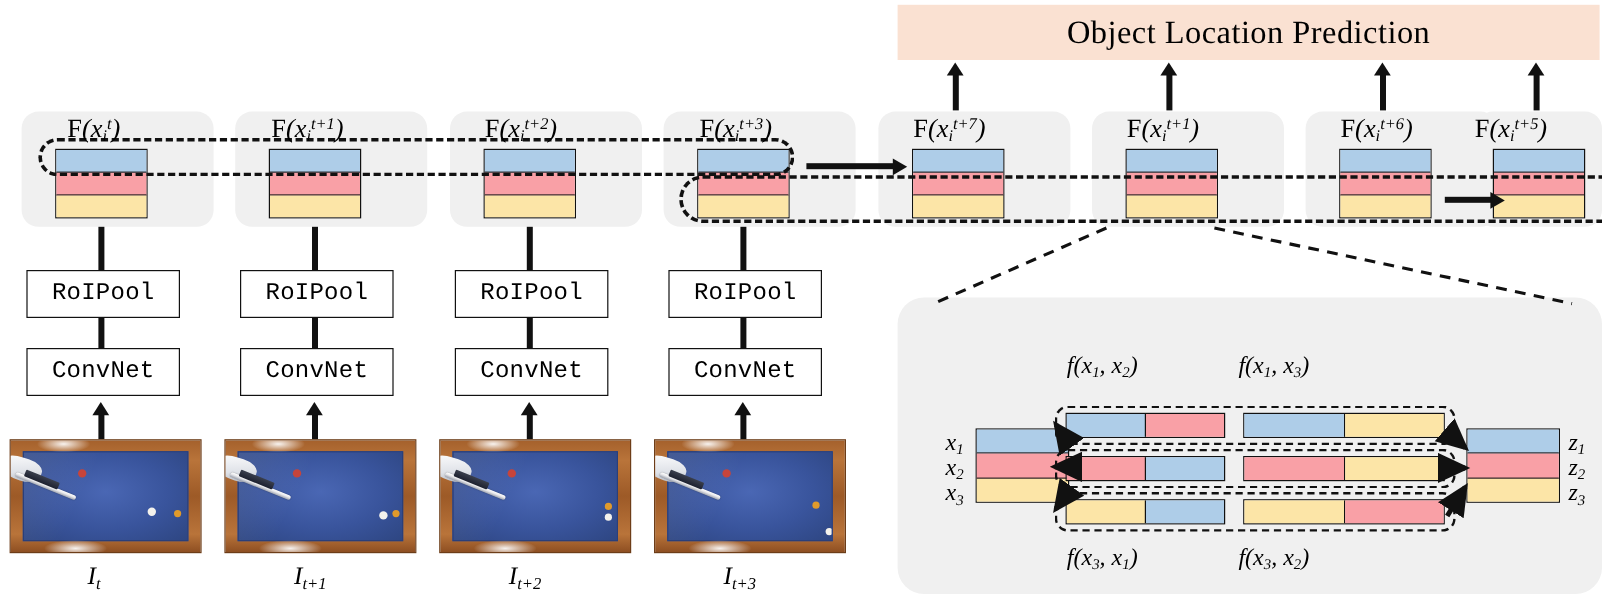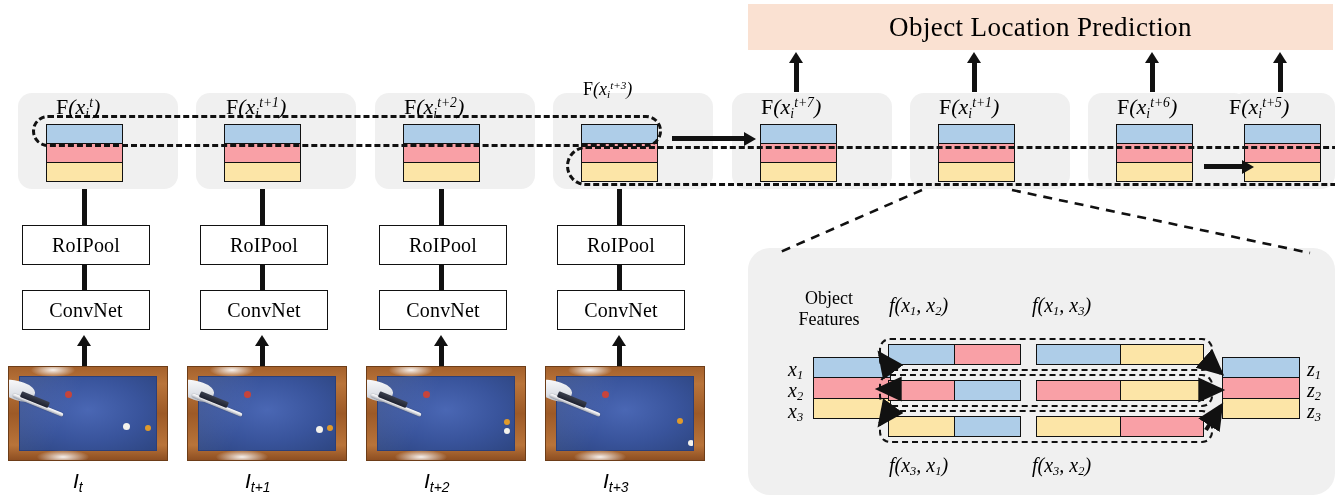--- a/index.html
+++ b/index.html
@@ -43,21 +43,21 @@
   .mlabel sub { font-size:0.62em; font-style:italic; vertical-align:-0.28em; }
   .mlabel sup { font-size:0.62em; font-style:italic; vertical-align:0.50em; }
   .mlabel .up { font-style:normal; }
 
   
   .pbox {
     position:absolute;
     border:1.8px solid #111;
     background:#fff;
     display:flex; align-items:center; justify-content:center;
-    font-family:Liberation Serif, serif;
+    font-family:Liberation Mono, monospace;
     font-size:20px;
     letter-spacing:0.2px;
     line-height:1;
   }
 
   
   .vline { position:absolute; background:#111; }
 
   
   .arrow-up-head {
@@ -123,21 +123,21 @@
   .cue-hand {
     position:absolute;
     background:linear-gradient(160deg,#ffffff 0%,#dfe2e8 60%,#aab0bc 100%);
     border-radius:50% 40% 45% 55%;
     transform-origin:center;
   }
 
   
   .caption {
     position:absolute;
-    font-family:Liberation Sans, sans-serif;
+    font-family:Liberation Serif, serif;
     font-style:italic;
     font-size:21px;
     white-space:nowrap;
     line-height:1;
   }
   .caption sub { font-size:0.66em; vertical-align:-0.3em; font-style:italic; }
 
   
   .imod {
     position:absolute;
@@ -259,21 +259,21 @@
 
   <div class="mlabel" style="left:56px;  top:96px; font-size:22px;">
     <span class="up">F</span>(<span>x</span><sub>i</sub><sup>t</sup>)
   </div>
   <div class="mlabel" style="left:226px; top:96px; font-size:22px;">
     <span class="up">F</span>(<span>x</span><sub>i</sub><sup>t+1</sup>)
   </div>
   <div class="mlabel" style="left:404px; top:96px; font-size:22px;">
     <span class="up">F</span>(<span>x</span><sub>i</sub><sup>t+2</sup>)
   </div>
-  <div class="mlabel" style="left:583px; top:80px; font-size:18px;">
+  <div class="mlabel" style="left:583px; top:96px; font-size:22px;">
     <span class="up">F</span>(<span>x</span><sub>i</sub><sup>t+3</sup>)
   </div>
   <div class="mlabel" style="left:761px; top:96px; font-size:22px;">
     <span class="up">F</span>(<span>x</span><sub>i</sub><sup>t+7</sup>)
   </div>
   <div class="mlabel" style="left:939px; top:96px; font-size:22px;">
     <span class="up">F</span>(<span>x</span><sub>i</sub><sup>t+1</sup>)
   </div>
   <div class="mlabel" style="left:1117px; top:96px; font-size:22px;">
     <span class="up">F</span>(<span>x</span><sub>i</sub><sup>t+6</sup>)
@@ -401,24 +401,20 @@
   </div>
 
   <div class="caption" style="left:73px;  top:470px;">I<sub>t</sub></div>
   <div class="caption" style="left:245px; top:470px;">I<sub>t+1</sub></div>
   <div class="caption" style="left:424px; top:470px;">I<sub>t+2</sub></div>
   <div class="caption" style="left:603px; top:470px;">I<sub>t+3</sub></div>
 
   <div class="imod" style="left:748px; top:248px; width:587px; height:247px;"></div>
 
 
-  <div class="imod-sub" style="left:781px; top:288px; width:96px;">
-    <div>Object</div>
-    <div>Features</div>
-  </div>
 
   <div class="fstack" style="left:813px; top:357px; width:78px; height:62px;">
     <div class="band" style="background:#aecde8;"></div>
     <div class="band" style="background:#f9a0a6;"></div>
     <div class="band" style="background:#fce5a7;"></div>
   </div>
   <div class="mlabel" style="left:788px; top:359px; font-size:20px;">x<sub>1</sub></div>
   <div class="mlabel" style="left:788px; top:380px; font-size:20px;">x<sub>2</sub></div>
   <div class="mlabel" style="left:788px; top:401px; font-size:20px;">x<sub>3</sub></div>
 

